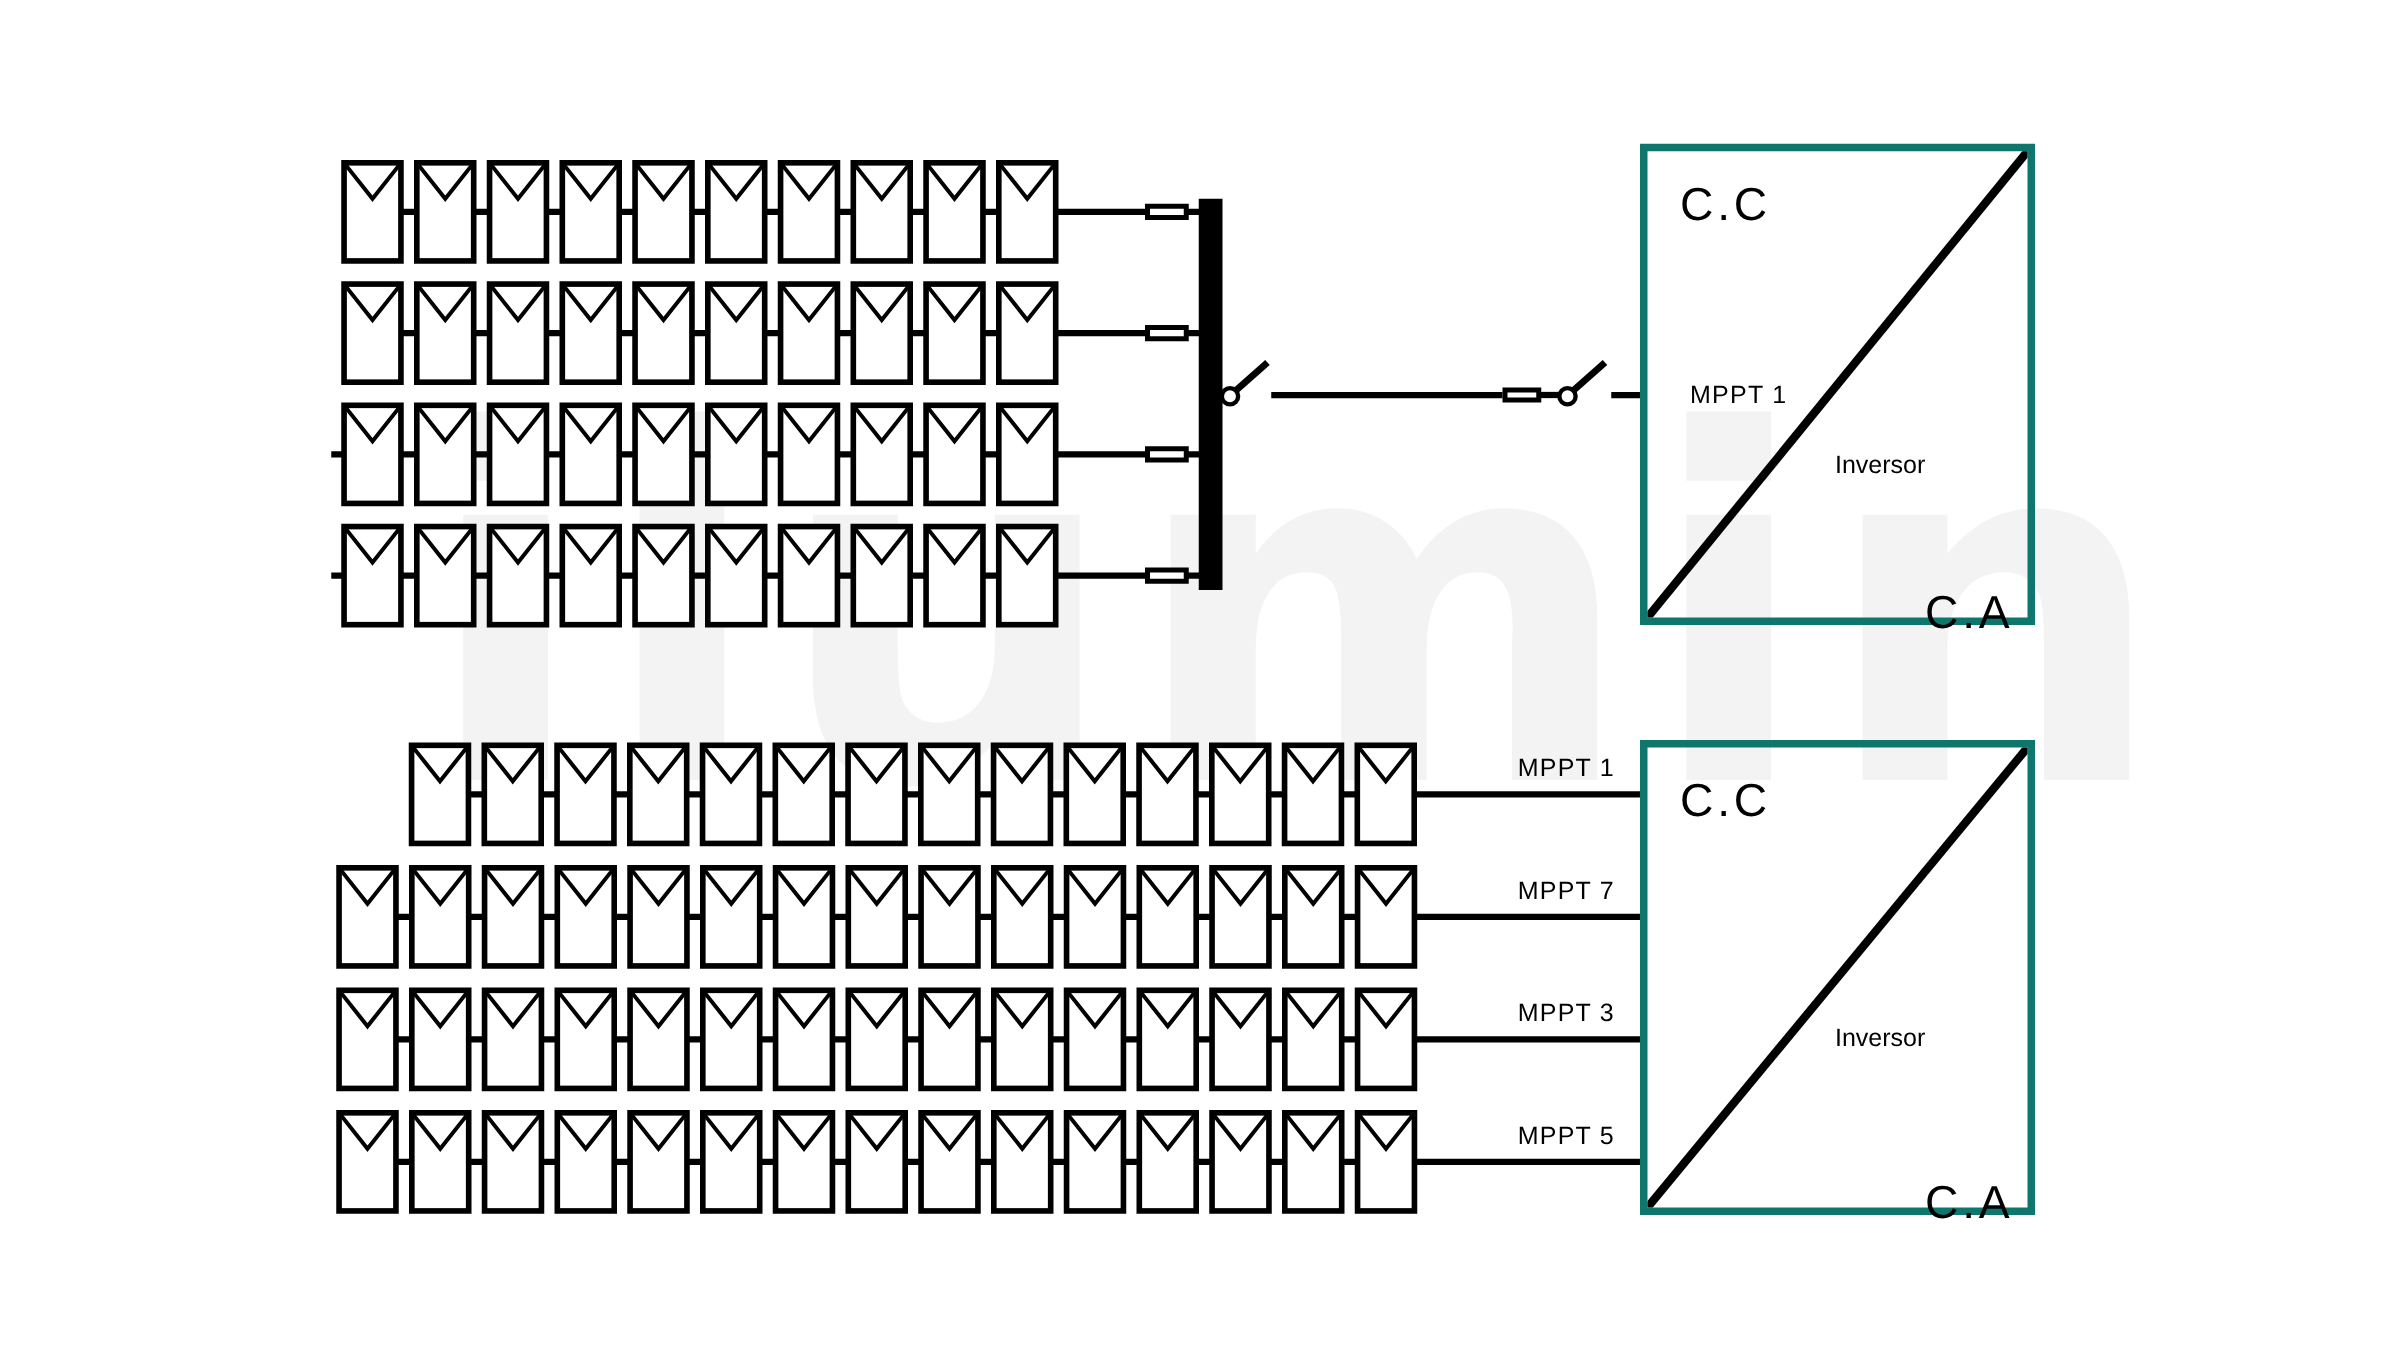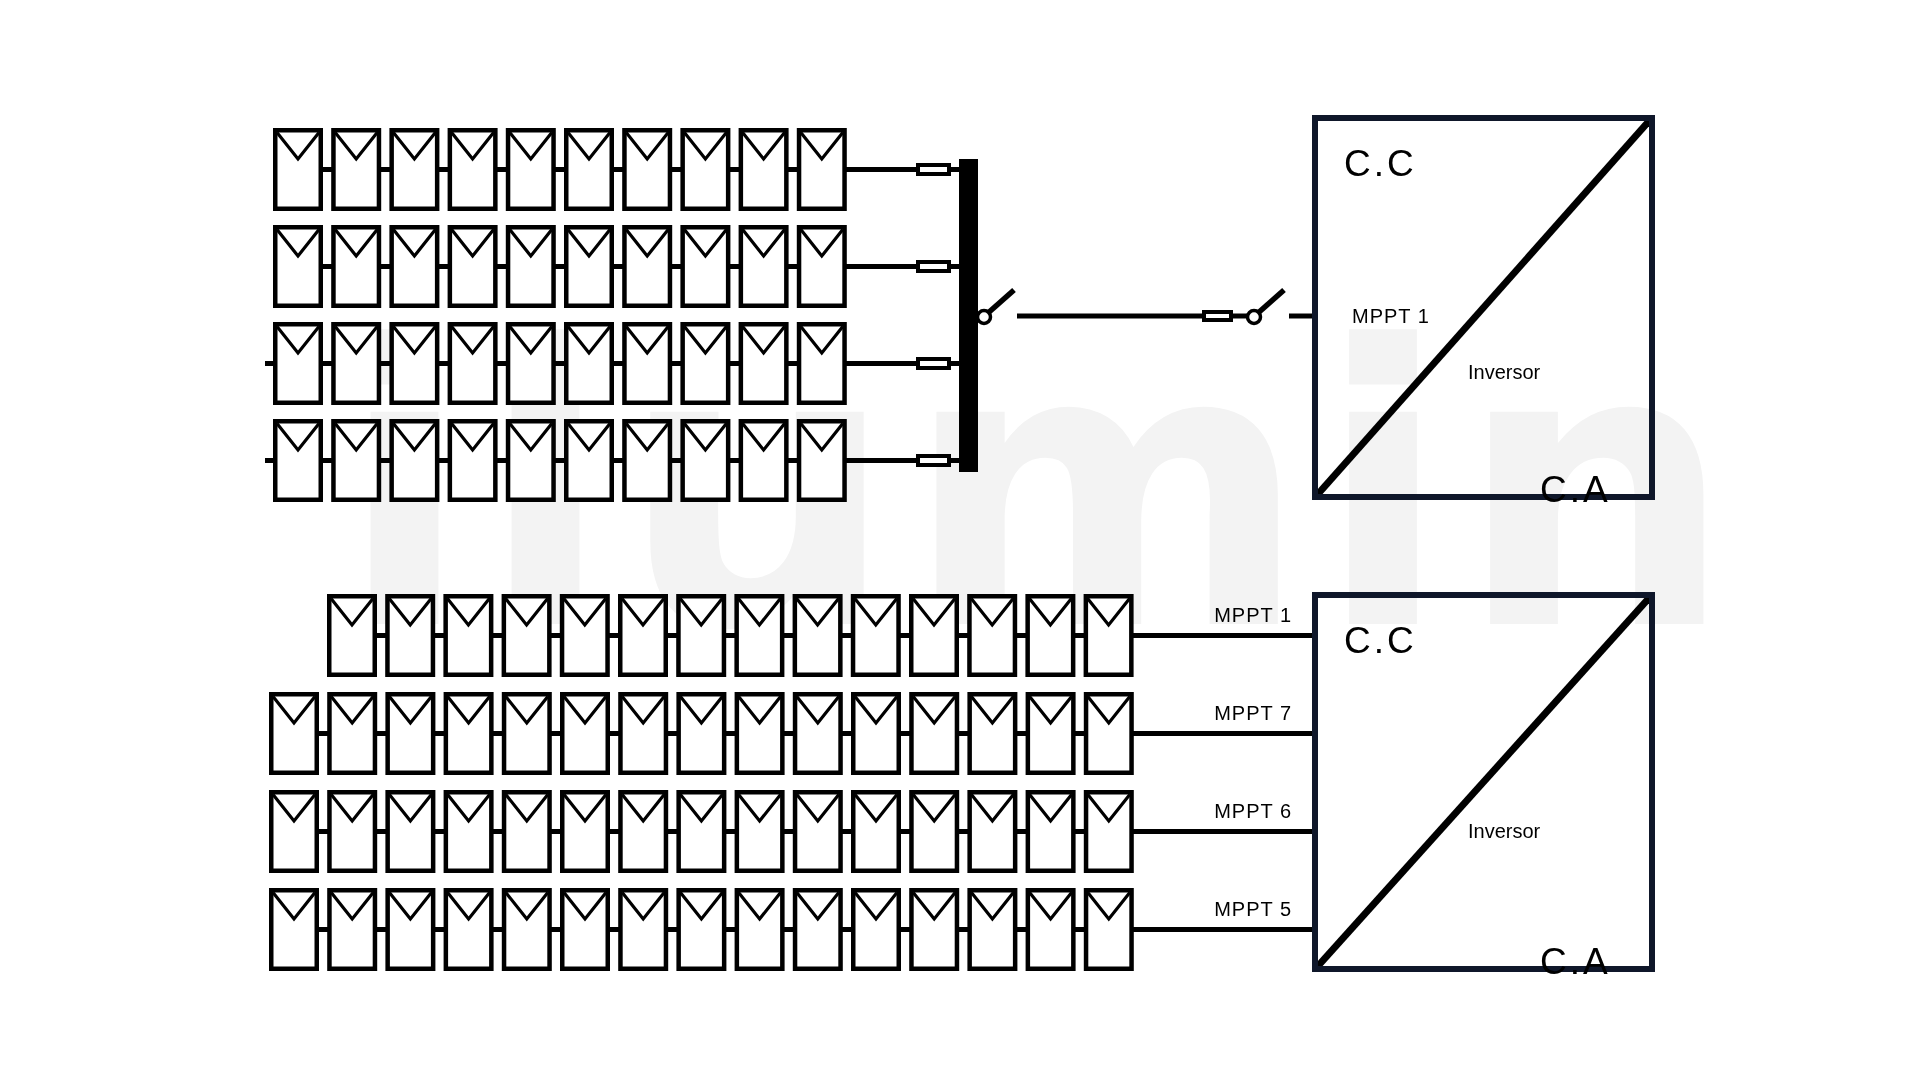--- a/index.html
+++ b/index.html
@@ -8,22 +8,22 @@
     overflow:hidden;font-family:"Liberation Sans",sans-serif;color:#000;
   }
   #watermark{
     position:absolute;left:338px;top:296px;z-index:0;
     font-family:"DejaVu Sans",sans-serif;font-weight:bold;
     font-size:388px;line-height:1;letter-spacing:8px;
     color:#f3f3f3;user-select:none;white-space:nowrap;
   }
   #diagram-svg{position:absolute;left:0;top:0;z-index:1;}
   .inverter-box{
-    position:absolute;width:343px;box-sizing:border-box;z-index:2;
-    border:6px solid #0f172a;background:transparent;
+    position:absolute;width:316px;box-sizing:border-box;z-index:2;
+    border:6px solid #0f766e;background:transparent;
   }
   #inverter-top{left:1312px;top:115px;height:385px;}
   #inverter-bottom{left:1312px;top:592px;height:380px;}
   .inverter-box svg{position:absolute;left:0;top:0;width:100%;height:100%;}
   .inv-label{position:absolute;white-space:nowrap;z-index:3;}
   .lbl-cc{left:26px;top:22px;font-size:37px;letter-spacing:3px;}
   .lbl-mppt-in{left:34px;top:184px;font-size:20px;letter-spacing:1px;}
   .lbl-name{left:150px;top:240px;font-size:20px;}
   .lbl-ca{left:222px;top:330px;font-size:37px;letter-spacing:3px;margin-top:18px;}
   #inverter-bottom .lbl-name{top:222px;}
@@ -374,16 +374,16 @@
       <line x1="0" y1="368" x2="296" y2="0" stroke="#000" stroke-width="6.5"></line>
     </svg>
     <span class="inv-label lbl-cc">C.C</span>
     <span class="inv-label lbl-name">Inversor</span>
     <span class="inv-label lbl-ca">C.A</span>
   </div>
 
   <div id="mppt-labels">
       <span class="mppt-ext-label" style="top: 603.5px;">MPPT 1</span>
       <span class="mppt-ext-label" style="top: 701.5px;">MPPT 7</span>
-      <span class="mppt-ext-label" style="top: 799.5px;">MPPT 6</span>
+      <span class="mppt-ext-label" style="top: 799.5px;">MPPT 3</span>
       <span class="mppt-ext-label" style="top: 897.5px;">MPPT 5</span>
     </div>
 </div>
 
 </body></html>

